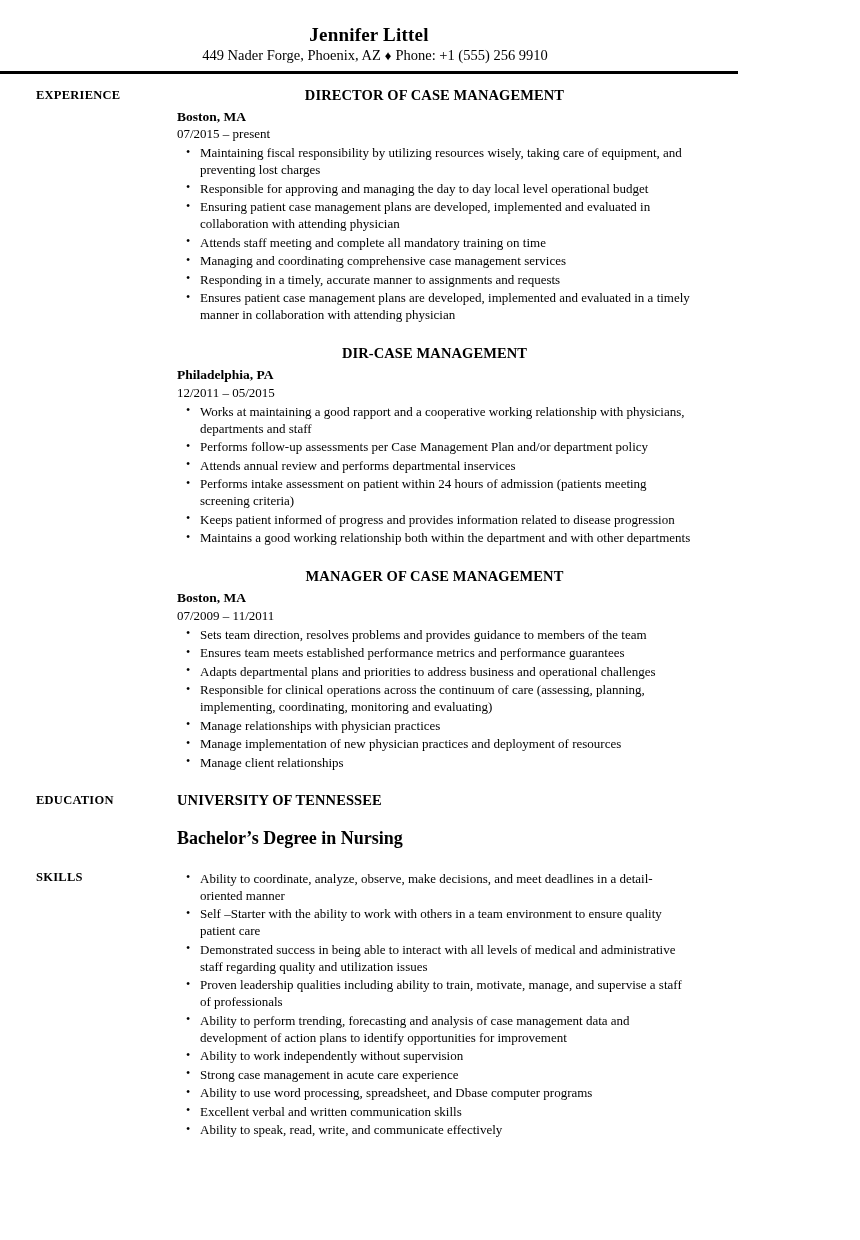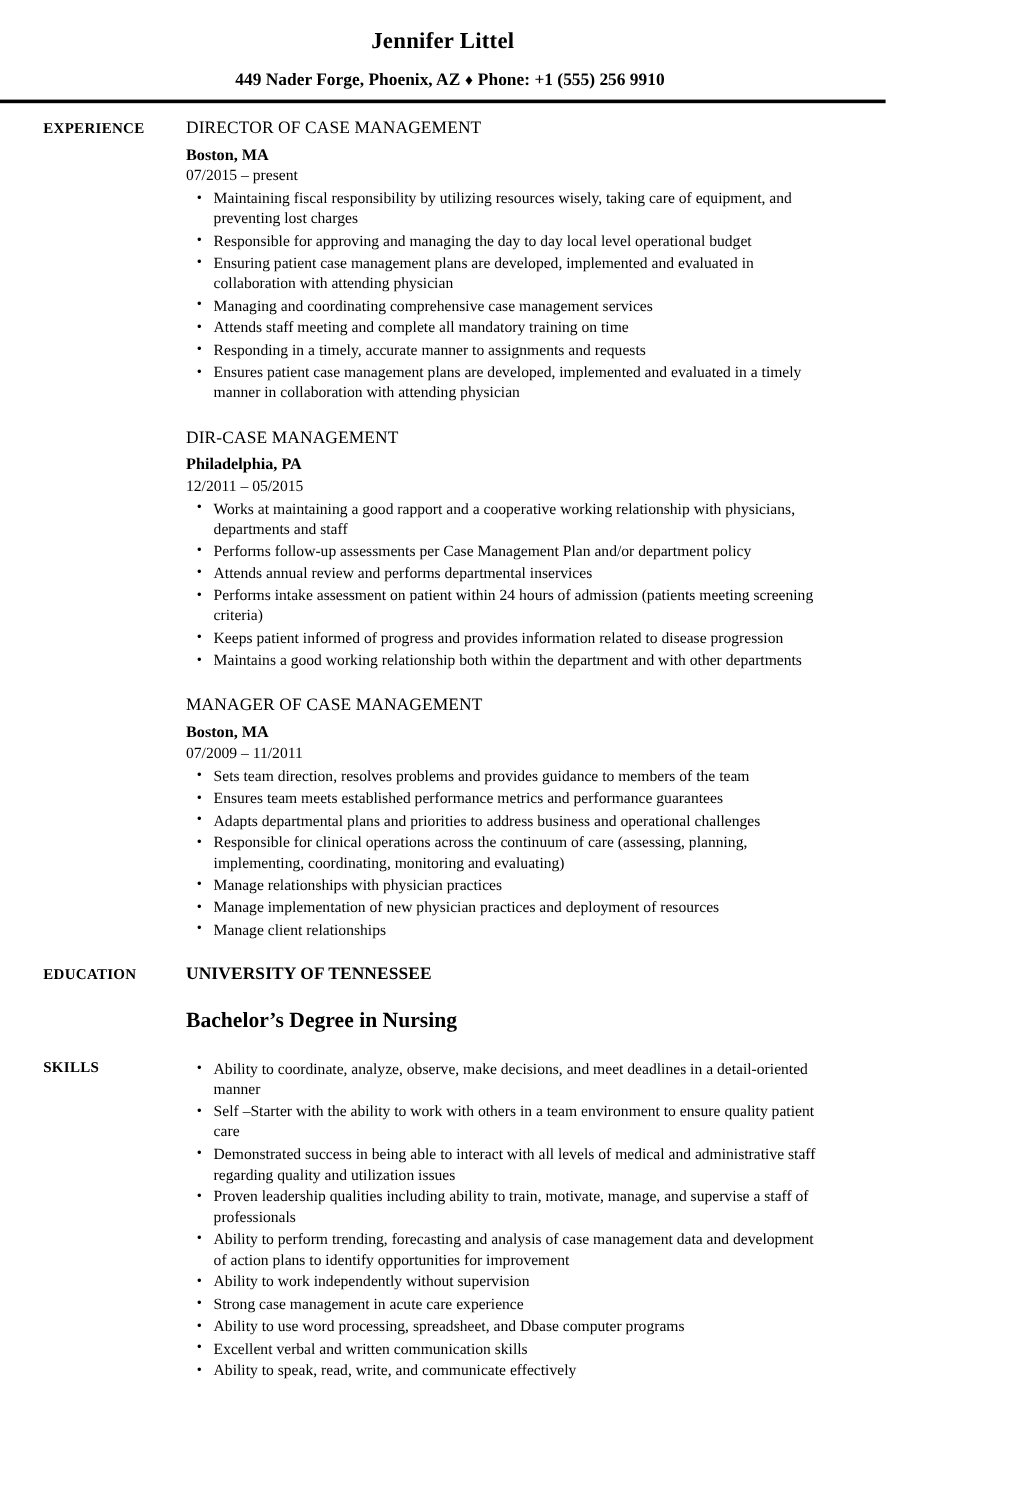--- a/index.html
+++ b/index.html
@@ -28,43 +28,44 @@
     padding-top: 24px;
     text-align: center;
   }
   .cand-name {
     font-size: 19px;
     font-weight: bold;
     letter-spacing: 0.2px;
     line-height: 1.2;
   }
   .contact-line {
-    margin-top: 12px;
+    margin-top: 0;
     font-size: 14.5px;
-    font-weight: bold;
+    font-weight: normal;
     line-height: 1.2;
     padding-left: 12px;
   }
   .contact-sep {
     padding: 0 4px;
     font-size: 13px;
   }
   .rule {
     margin: 7px auto 0 auto;
     width: 768px;
     height: 2.6px;
     background: #000000;
   }
 
   
   .section {
     display: flex;
     align-items: flex-start;
     padding-left: 36px;
     padding-right: 46px;
+    gap: 22px;
   }
   .section-label {
     width: 119px;
     flex: 0 0 119px;
     font-size: 12.5px;
     font-weight: bold;
     letter-spacing: 0.25px;
     line-height: 1.35;
     padding-top: 1px;
   }
@@ -76,23 +77,24 @@
   #experience-section { margin-top: 12px; }
   #education-section  { margin-top: 20px; }
   #skills-section     { margin-top: 17px; }
 
   
   .job { margin-bottom: 0; }
   .job + .job { margin-top: 21px; }
 
   .job-title {
     font-size: 14.5px;
-    font-weight: normal;
+    font-weight: bold;
     letter-spacing: 0.1px;
     line-height: 1.3;
+    text-align: center;
   }
   .job-location {
     font-size: 13.5px;
     font-weight: bold;
     line-height: 1.32;
     margin-top: 3px;
     font-family: Liberation Serif, serif;
   }
   .job-dates {
     font-size: 13px;
@@ -157,22 +159,22 @@
     <div class="section-body">
 
       <div class="job">
         <div class="job-title">DIRECTOR OF CASE MANAGEMENT</div>
         <div class="job-location">Boston, MA</div>
         <div class="job-dates">07/2015 – present</div>
         <ul class="bullets">
           <li>Maintaining fiscal responsibility by utilizing resources wisely, taking care of equipment, and preventing lost charges</li>
           <li>Responsible for approving and managing the day to day local level operational budget</li>
           <li>Ensuring patient case management plans are developed, implemented and evaluated in collaboration with attending physician</li>
+          <li>Attends staff meeting and complete all mandatory training on time</li>
           <li>Managing and coordinating comprehensive case management services</li>
-          <li>Attends staff meeting and complete all mandatory training on time</li>
           <li>Responding in a timely, accurate manner to assignments and requests</li>
           <li>Ensures patient case management plans are developed, implemented and evaluated in a timely manner in collaboration with attending physician</li>
         </ul>
       </div>
 
       <div class="job">
         <div class="job-title">DIR-CASE MANAGEMENT</div>
         <div class="job-location">Philadelphia, PA</div>
         <div class="job-dates">12/2011 – 05/2015</div>
         <ul class="bullets">

